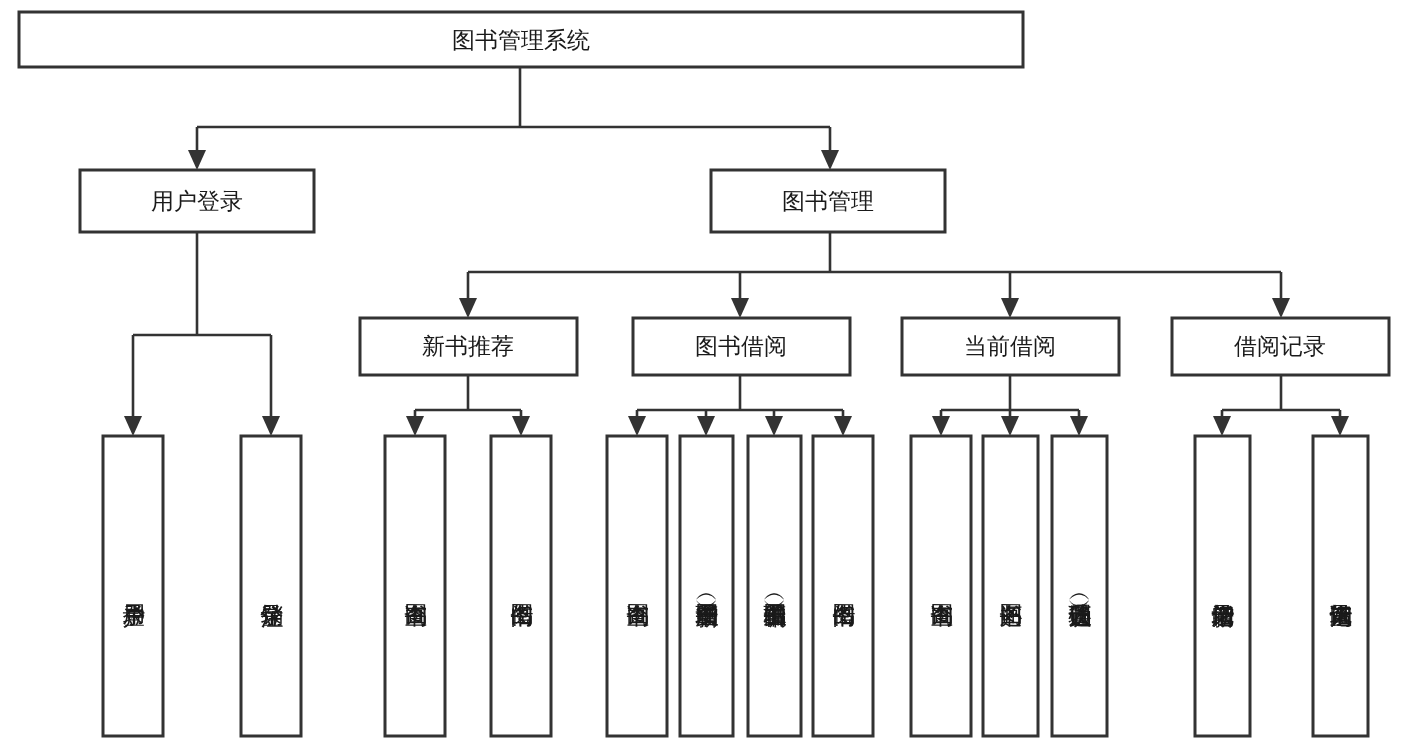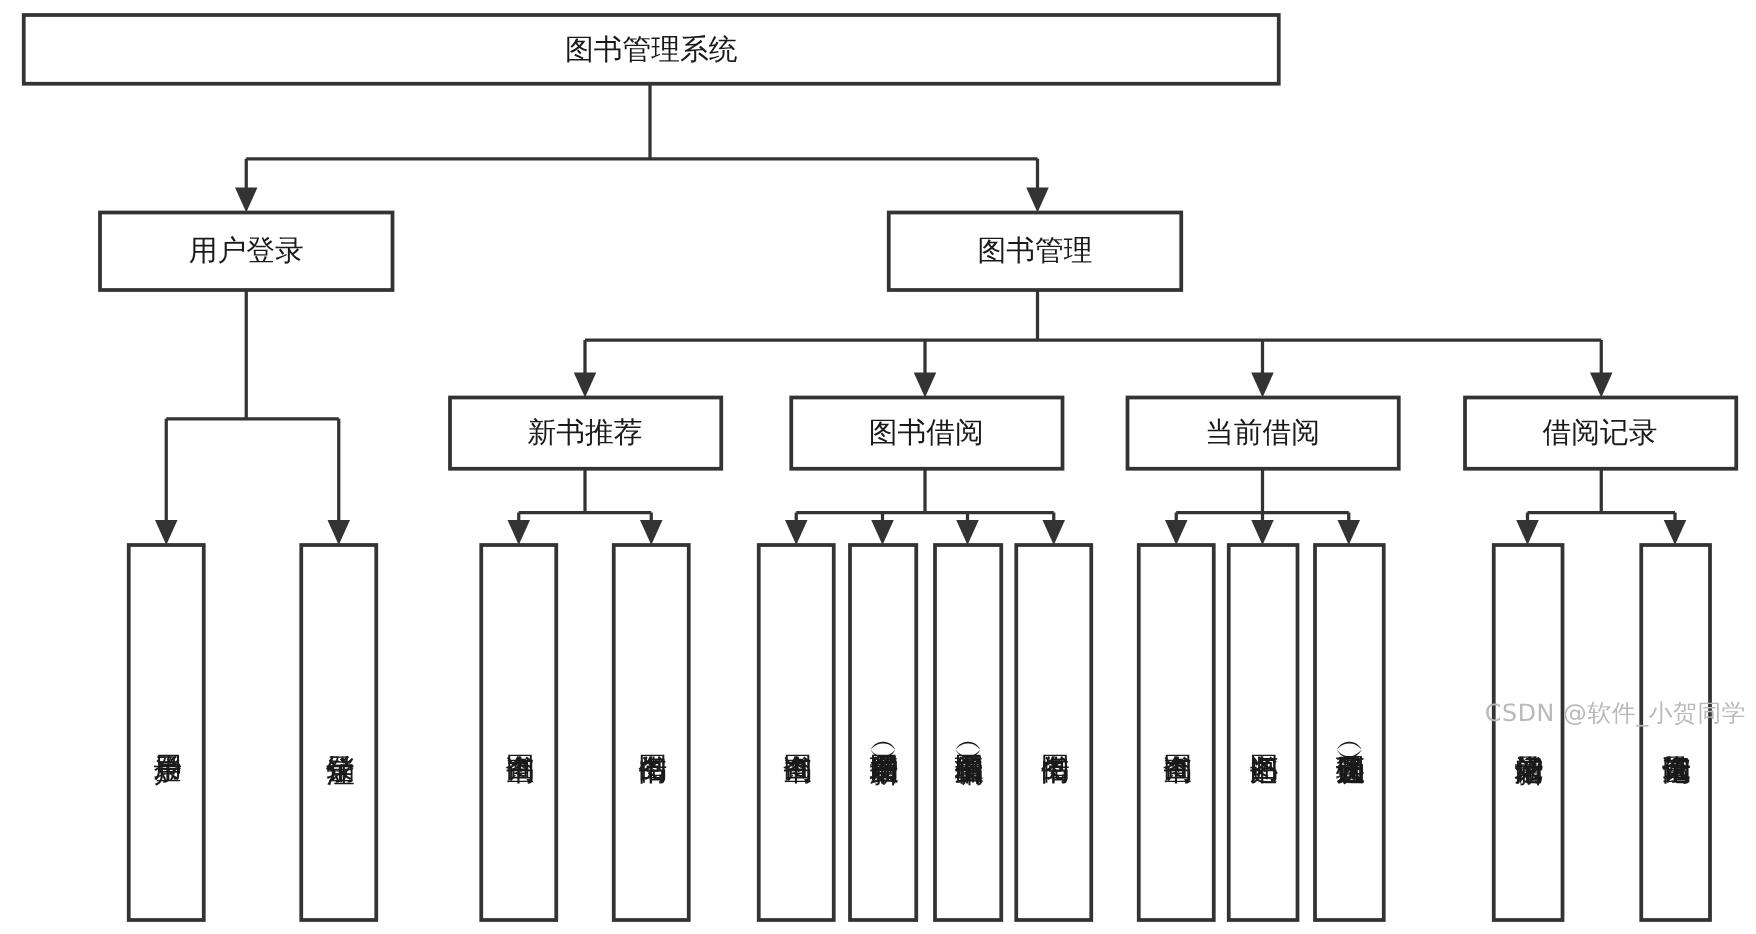--- a/index.html
+++ b/index.html
@@ -250,14 +250,13 @@
       <text class="node-label-vertical" x="1222" y="586">新增借阅记录</text>
     </g>
 
     <g>
       <rect class="node-rect" x="1313" y="436" width="55" height="300"></rect>
       <text class="node-label-vertical" x="1340" y="586">查询借阅记录</text>
     </g>
 
   </svg>
 
-  <div class="watermark-text">CSDN @软件_小贺同学</div>
 </div>
 
 </body></html>

